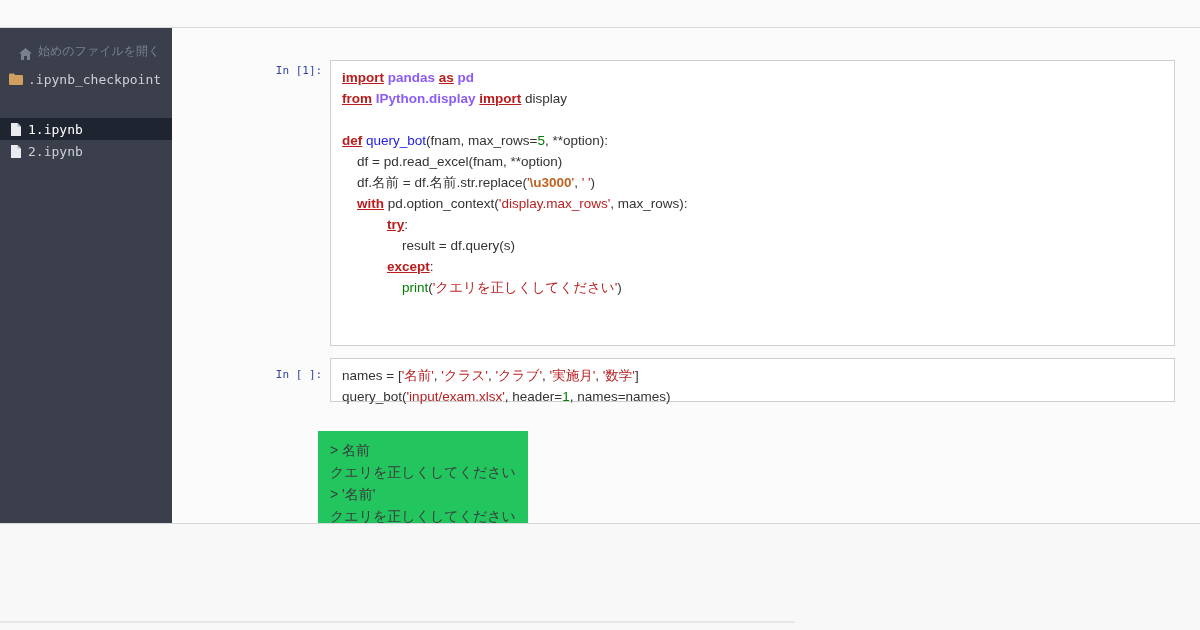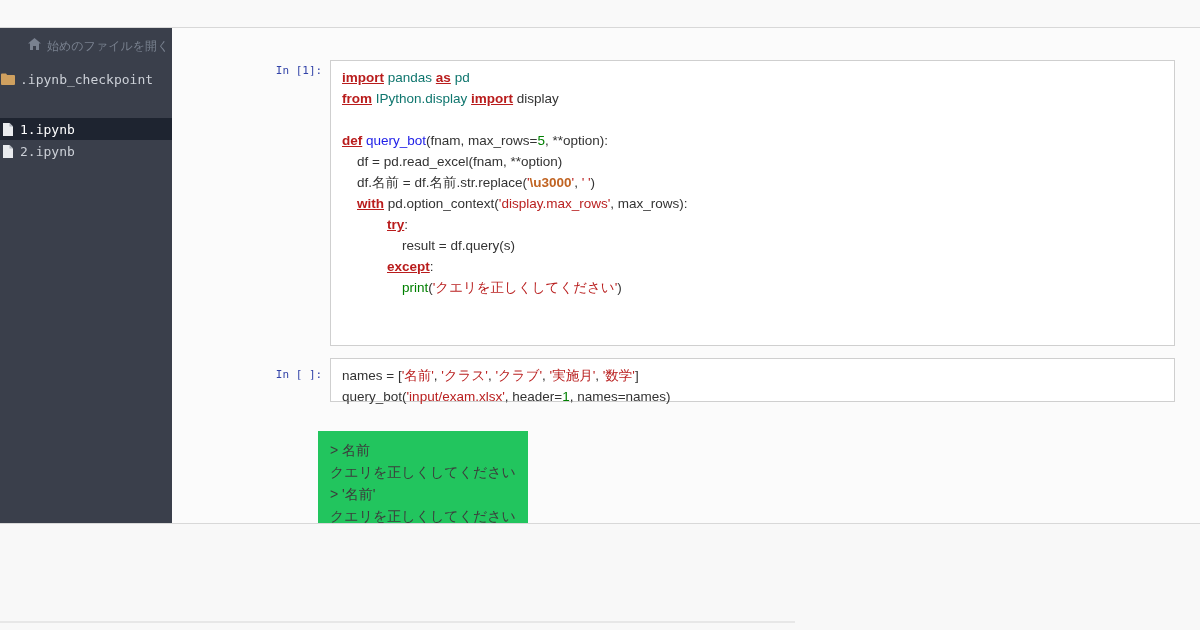--- a/index.html
+++ b/index.html
@@ -9,40 +9,40 @@
     font-family:"Liberation Sans",sans-serif;
     -webkit-font-smoothing:antialiased;
   }
   
   .top-strip{position:absolute;left:0;top:0;width:1200px;height:27px;background:#f9f9f9;border-bottom:1px solid #d8d8d8;}
   .main-area{position:absolute;left:0;top:28px;width:1200px;height:495px;background:#fbfbfb;border-bottom:1px solid #d8d8d8;}
   .bottom-area{position:absolute;left:0;top:524px;width:1200px;height:106px;background:#f8f8f8;}
   .bottom-line{position:absolute;left:0;top:97px;width:795px;height:2px;background:#e7e7e7;}
   
   .sidebar{position:absolute;left:0;top:0;width:172px;height:495px;background:#3a3f4b;overflow:hidden;}
-  .home-row{display:flex;align-items:flex-start;gap:6px;height:22px;margin:10px 0 8px 17px;padding-left:11px;color:#79818f;font-size:12px;white-space:nowrap;}
+  .home-row{display:flex;align-items:flex-end;gap:6px;height:22px;margin:10px 0 8px 8px;padding-left:11px;color:#79818f;font-size:12px;white-space:nowrap;}
   .home-row svg{flex:0 0 auto;}
-  .file-row{display:flex;align-items:center;gap:5px;height:22px;padding-left:0;color:#ccd0d7;
+  .file-row{display:flex;align-items:center;gap:5px;height:22px;padding-left:8px;color:#ccd0d7;
     font-family:"DejaVu Sans Mono",monospace;font-size:13px;white-space:nowrap;cursor:pointer;}
   .file-row.selected{background:#1e2430;color:#ffffff;margin-top:28px;}
   .file-row .icon{width:15px;height:15px;display:inline-flex;align-items:center;justify-content:center;flex:0 0 auto;}
   .fname{overflow:hidden;}
   
   .notebook{position:absolute;left:172px;top:0;width:1028px;height:495px;}
   .prompt{position:absolute;width:62px;text-align:center;color:#3243a8;
     font-family:"DejaVu Sans Mono",monospace;font-size:11px;}
   .prompt-1{left:96px;top:36px;}
   .prompt-2{left:96px;top:340px;}
   .code-box{position:absolute;left:158px;width:845px;background:#ffffff;border:1px solid #cfcfcf;
     box-sizing:border-box;padding:6px 11px;}
   .code-box-1{top:32px;height:286px;}
   .code-box-2{top:330px;height:44px;}
   .cline{white-space:pre;font-size:13.5px;line-height:21px;color:#333333;}
   .tk-kw{color:#b91c1c;font-weight:bold;text-decoration:underline;}
-  .tk-imp{color:#0f766e;font-weight:normal;}
+  .tk-imp{color:#8b5cf6;font-weight:bold;}
   .tk-def{color:#2121e8;}
   .tk-str{color:#ba2121;}
   .tk-esc{color:#c06321;font-weight:bold;}
   .tk-num{color:#008000;}
   .tk-bi{color:#008000;}
   .tk-op{color:#a22fea;}
   .tk-pl{color:#333333;}
   .output-box{position:absolute;left:146px;top:403px;width:210px;height:92px;background:#22c55e;
     box-sizing:border-box;padding:8px 12px;overflow:hidden;}
   .oline{font-size:14px;line-height:22px;color:#3c3c3c;white-space:pre;}

